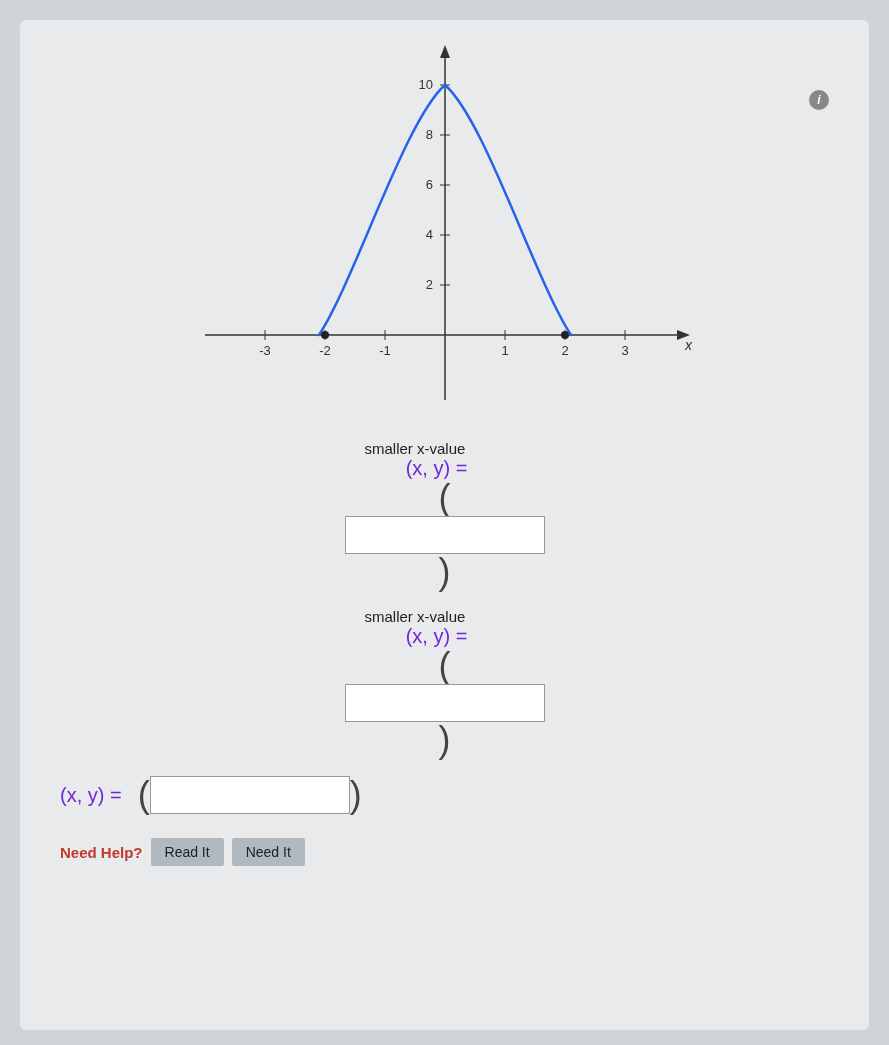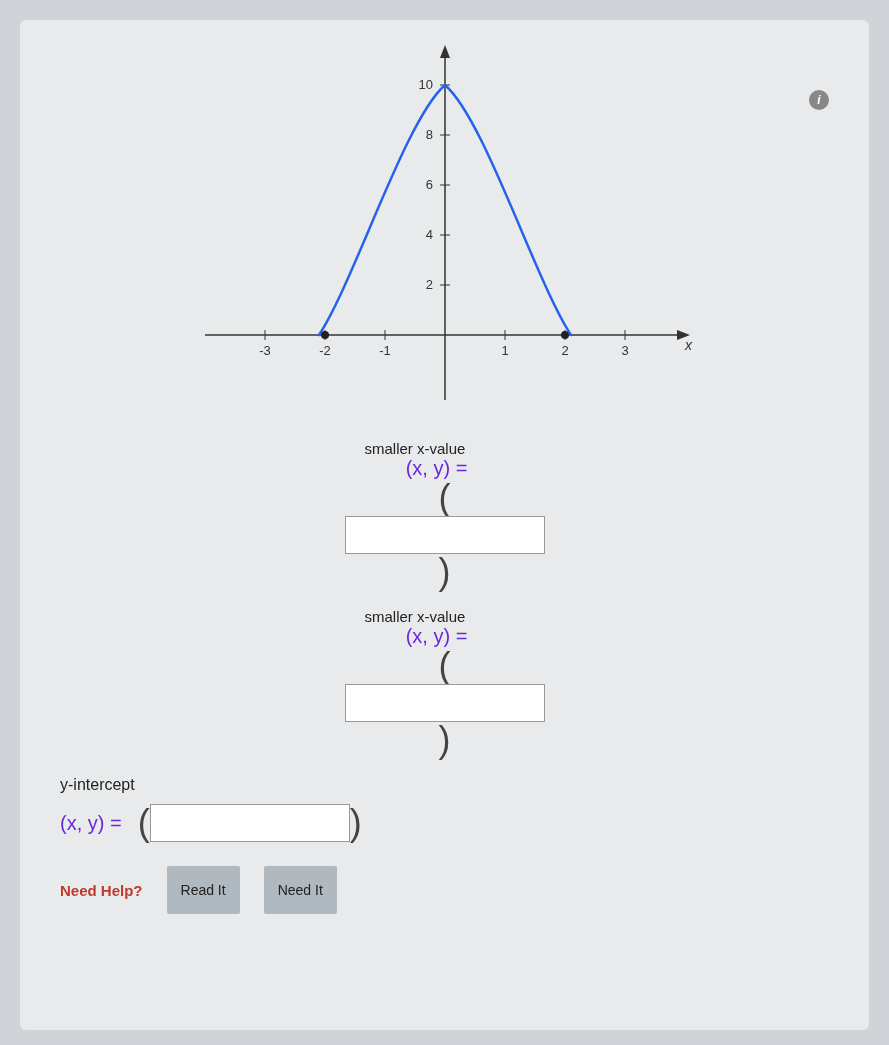--- a/index.html
+++ b/index.html
@@ -71,32 +71,32 @@
     .y-intercept-section .section-label {
       margin-bottom: 10px;
     }
     .y-intercept-row {
       display: flex;
       align-items: center;
     }
     .help-row {
       display: flex;
       align-items: center;
-      gap: 24px;
+      gap: 8px;
       margin-top: 10px;
     }
     .need-help {
       color: #c0392b;
       font-size: 15px;
       font-weight: bold;
     }
     .help-btn {
       background: #b0b8c0;
       border: none;
-      padding: 16px 14px;
+      padding: 6px 14px;
       font-size: 14px;
       color: #222;
       cursor: pointer;
       border-radius: 2px;
     }
     .info-icon {
       width: 20px;
       height: 20px;
       border-radius: 50%;
       background: #888;
@@ -192,21 +192,20 @@
     <div class="intercept-row">
       <div class="intercept-row-label">smaller x-value</div>
       <span class="equation-label">(x, y) =</span>
       <span class="paren">(</span>
       <input class="input-box" type="text" style="">
       <span class="paren">)</span>
     </div>
   </div>
 
   <div class="y-intercept-section">
-    <div class="section-label">y-intercept</div>
     <div class="y-intercept-row">
       <span class="equation-label">(x, y) =</span>
       <span class="paren">(</span>
       <input class="input-box" type="text" style="">
       <span class="paren">)</span>
     </div>
   </div>
 
   <div class="help-row">
     <span class="need-help">Need Help?</span>

